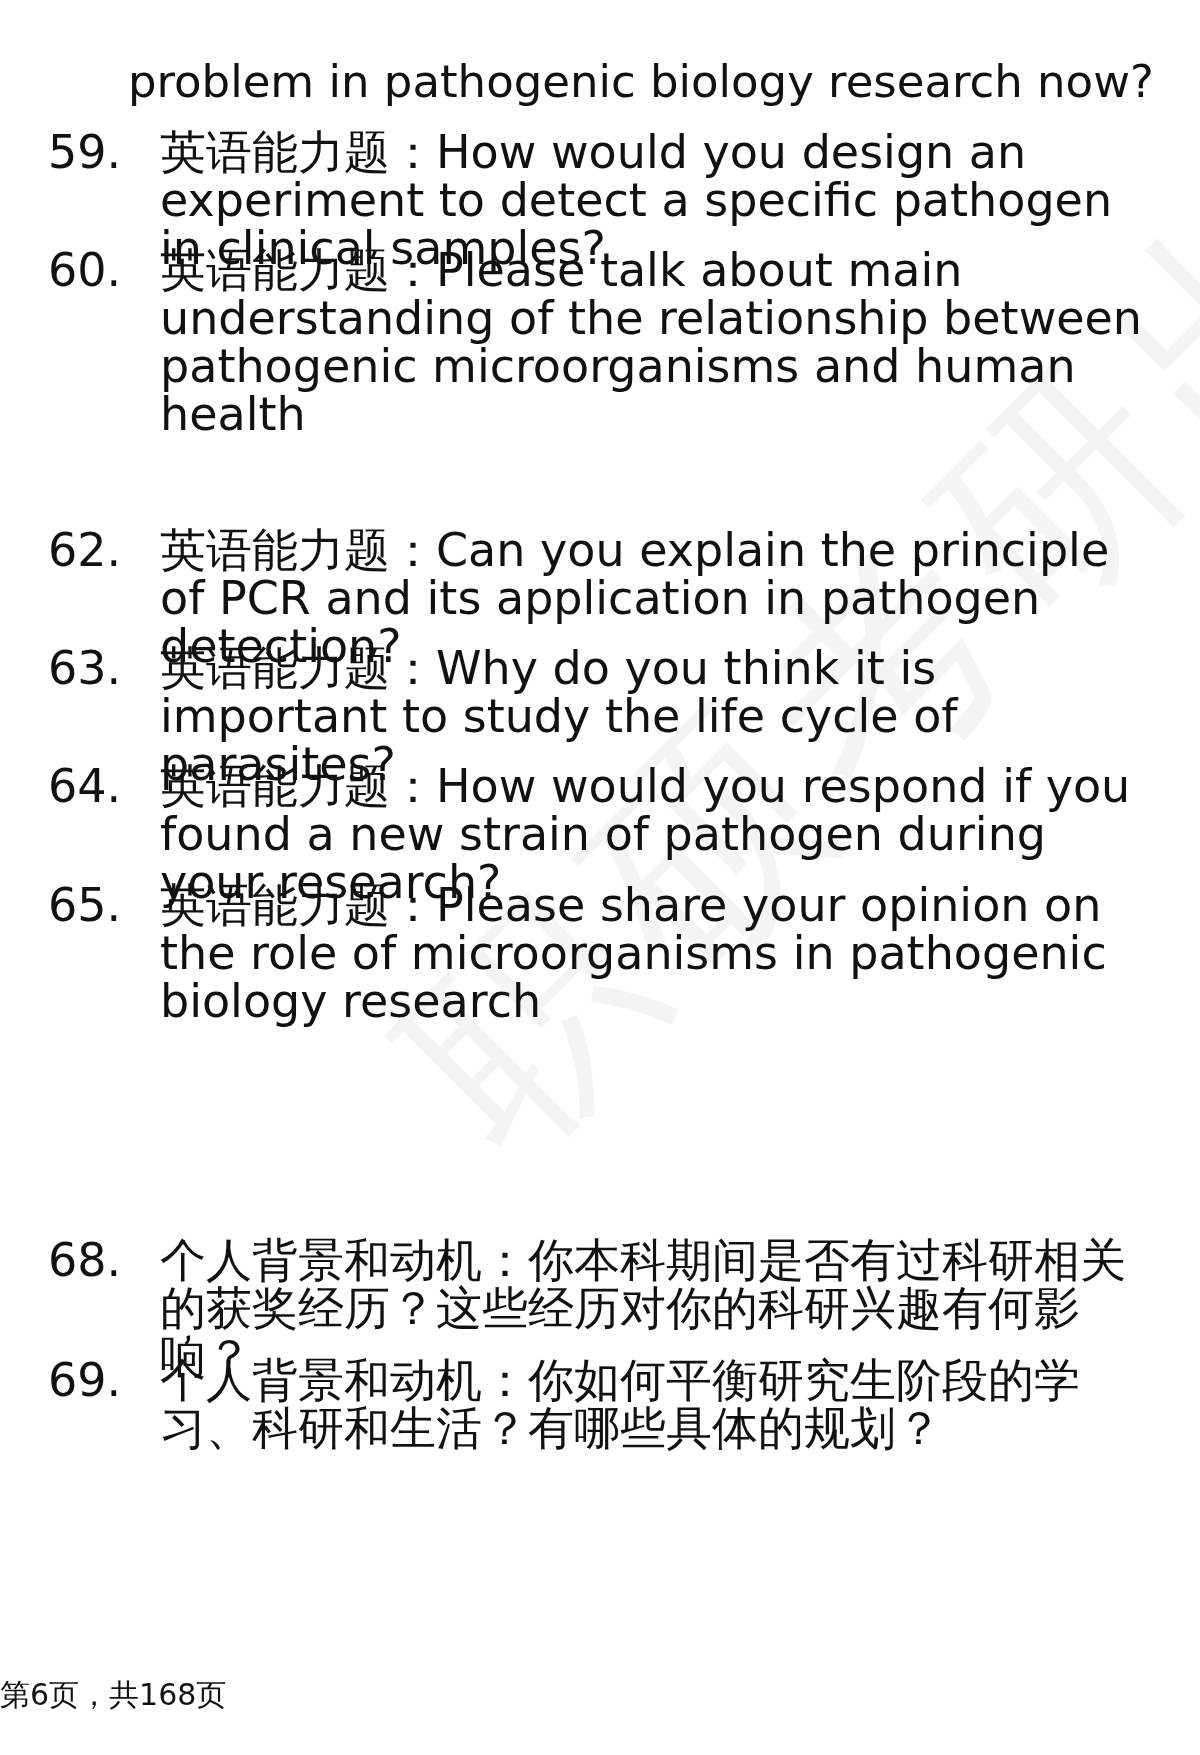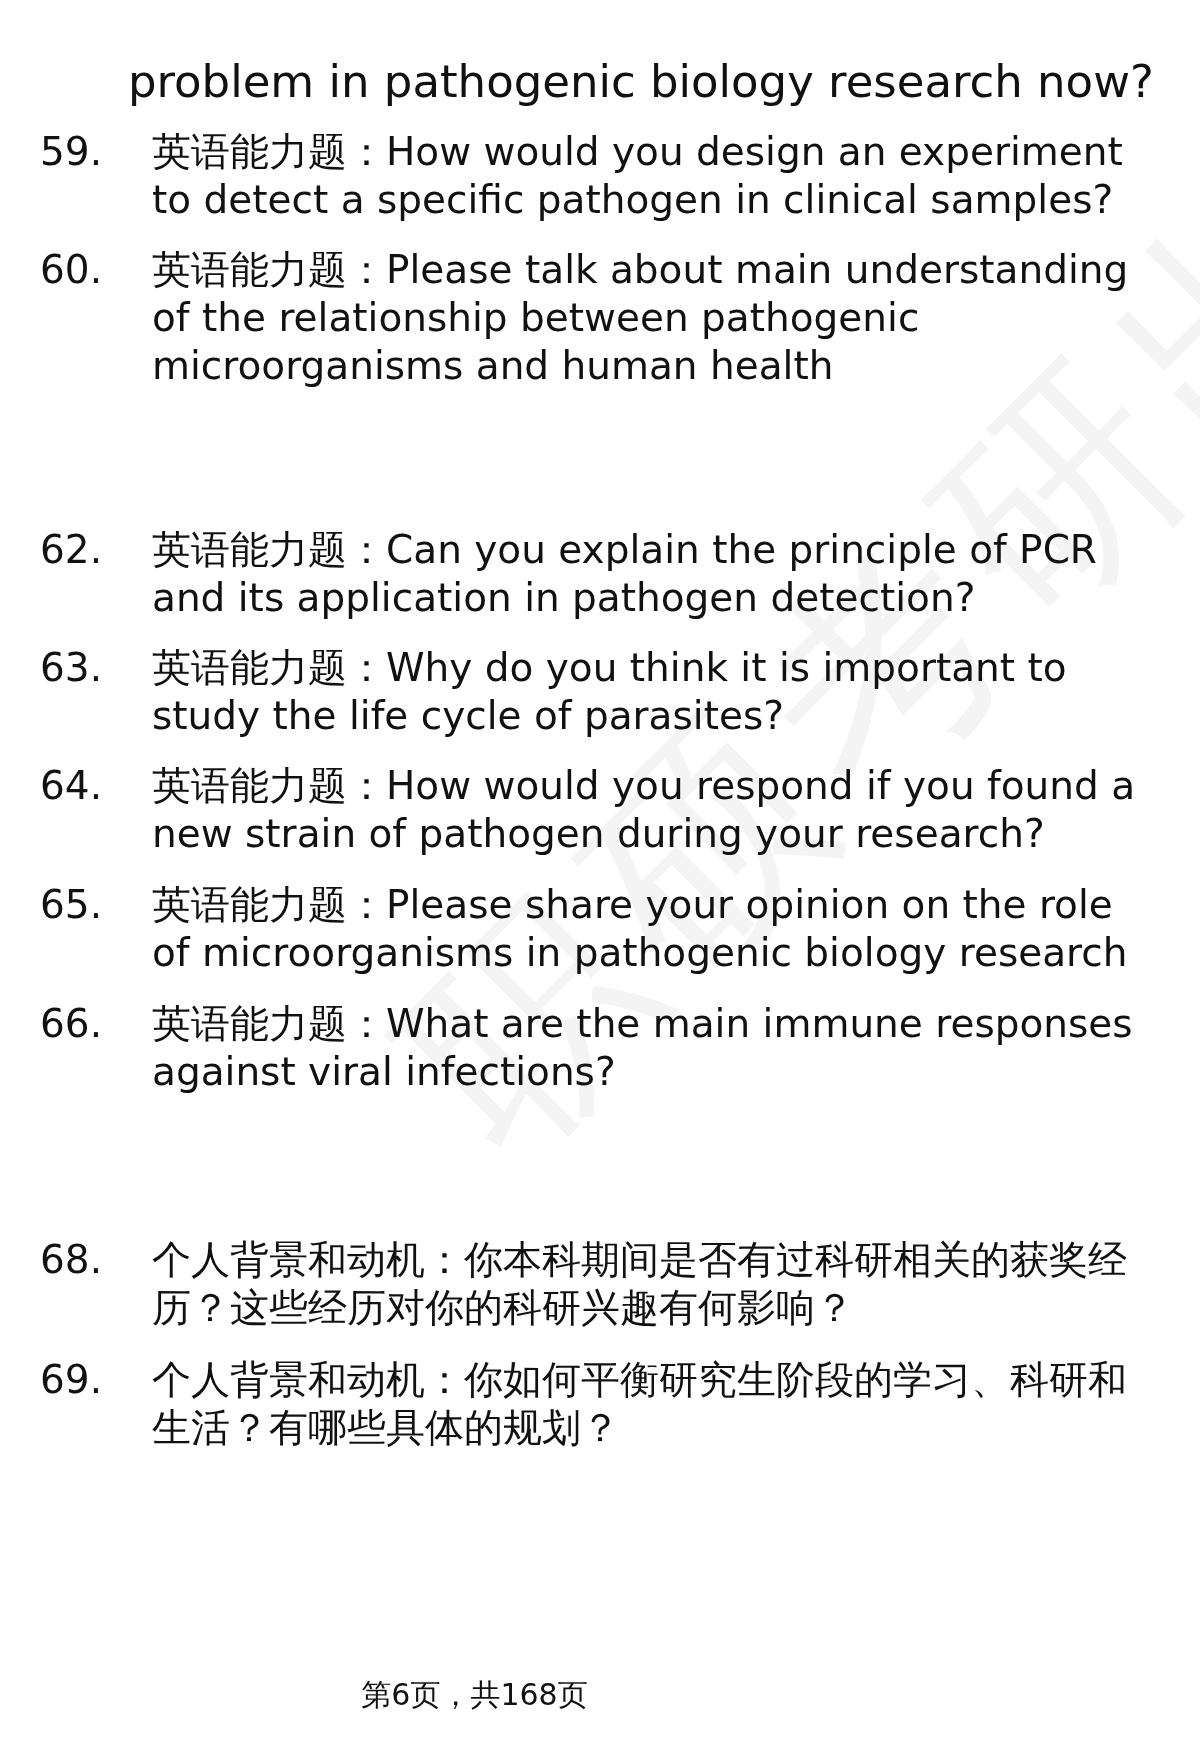--- a/index.html
+++ b/index.html
@@ -3,24 +3,24 @@
 <meta charset="utf-8">
 <style>
   html, body { margin: 0; padding: 0; background: #ffffff; }
   body { width: 1200px; height: 1755px; position: relative; overflow: hidden;
     font-family: "DejaVu Sans", "Liberation Sans", sans-serif; color: #111111; }
   .page { position: absolute; left: 0; top: 0; width: 1200px; height: 1755px; }
   .watermark { position: absolute; left: 230px; top: 420px; font-size: 230px; color: rgba(0,0,0,0.045);
     transform: rotate(-45deg); transform-origin: center; white-space: nowrap; pointer-events: none;
     font-family: "DejaVu Sans", sans-serif; letter-spacing: 20px; }
   .cont { position: absolute; left: 128px; top: 58px; width: 1050px; font-size: 45px; line-height: 48px; }
-  .q { position: absolute; left: 40px; width: 1110px; font-size: 39px; line-height: 48px; }
+  .q { position: absolute; left: 48px; width: 1110px; font-size: 46px; line-height: 48px; }
   .q .num { position: absolute; left: 0; top: 0; width: 70px; }
   .q .body { margin-left: 112px; }
-  .footer { position: absolute; left: 0; width: 949px; top: 1675px; text-align: center; font-size: 30px; }
+  .footer { position: absolute; left: 0; width: 949px; top: 1675px; text-align: left; font-size: 30px; }
 </style>
 </head>
 <body>
 
 <div class="page">
   <div class="watermark">职硕考研出品</div>
 
   <div class="cont">problem in pathogenic biology research now?</div>
 
   <div class="q" style="top:128px">
@@ -40,24 +40,20 @@
     <div class="body">英语能力题：Why do you think it is important to study the life cycle of parasites?</div>
   </div>
   <div class="q" style="top:762px">
     <span class="num">64.</span>
     <div class="body">英语能力题：How would you respond if you found a new strain of pathogen during your research?</div>
   </div>
   <div class="q" style="top:881px">
     <span class="num">65.</span>
     <div class="body">英语能力题：Please share your opinion on the role of microorganisms in pathogenic biology research</div>
   </div>
-  <div class="q" style="top:1000px">
-    <span class="num">66.</span>
-    <div class="body">英语能力题：What are the main immune responses against viral infections?</div>
-  </div>
   <div class="q" style="top:1236px">
     <span class="num">68.</span>
     <div class="body">个人背景和动机：你本科期间是否有过科研相关的获奖经历？这些经历对你的科研兴趣有何影响？</div>
   </div>
   <div class="q" style="top:1356px">
     <span class="num">69.</span>
     <div class="body">个人背景和动机：你如何平衡研究生阶段的学习、科研和生活？有哪些具体的规划？</div>
   </div>
 
   <div class="footer">第6页，共168页</div>

